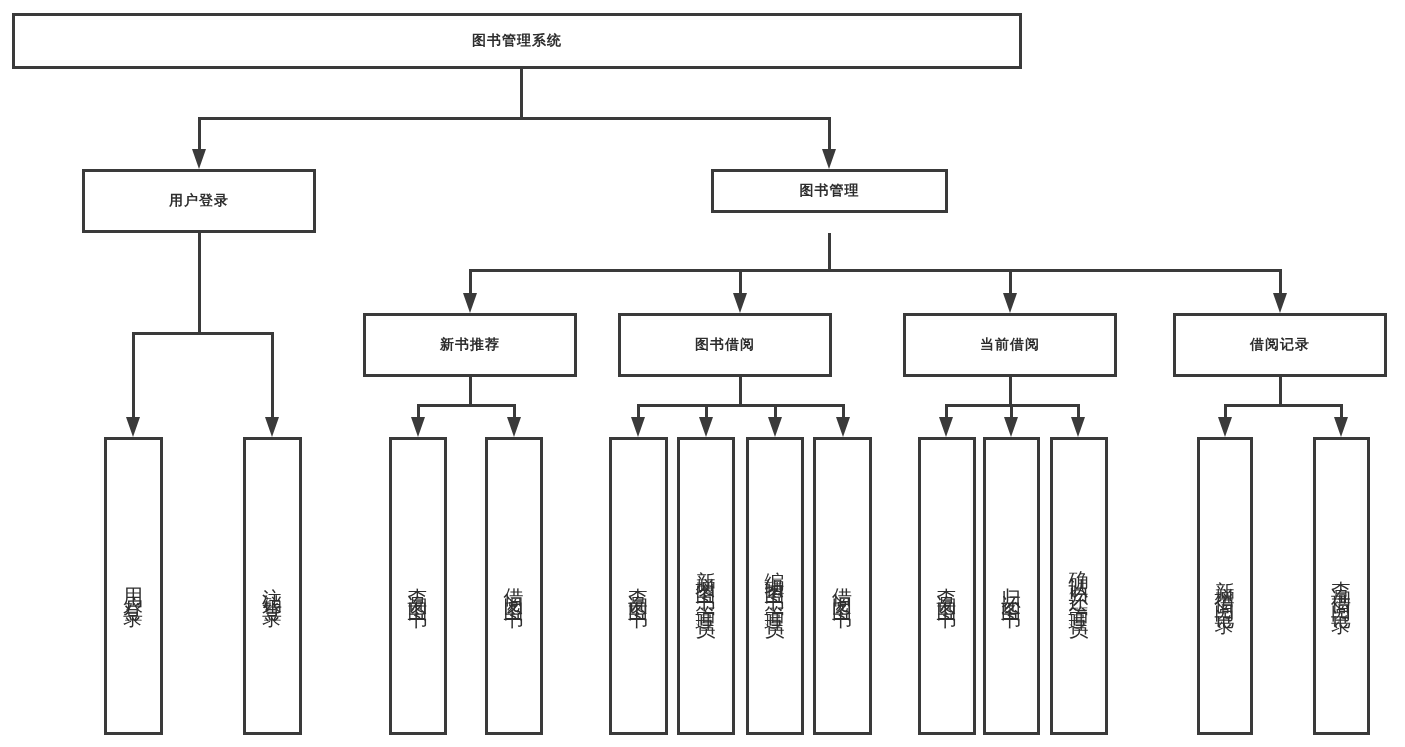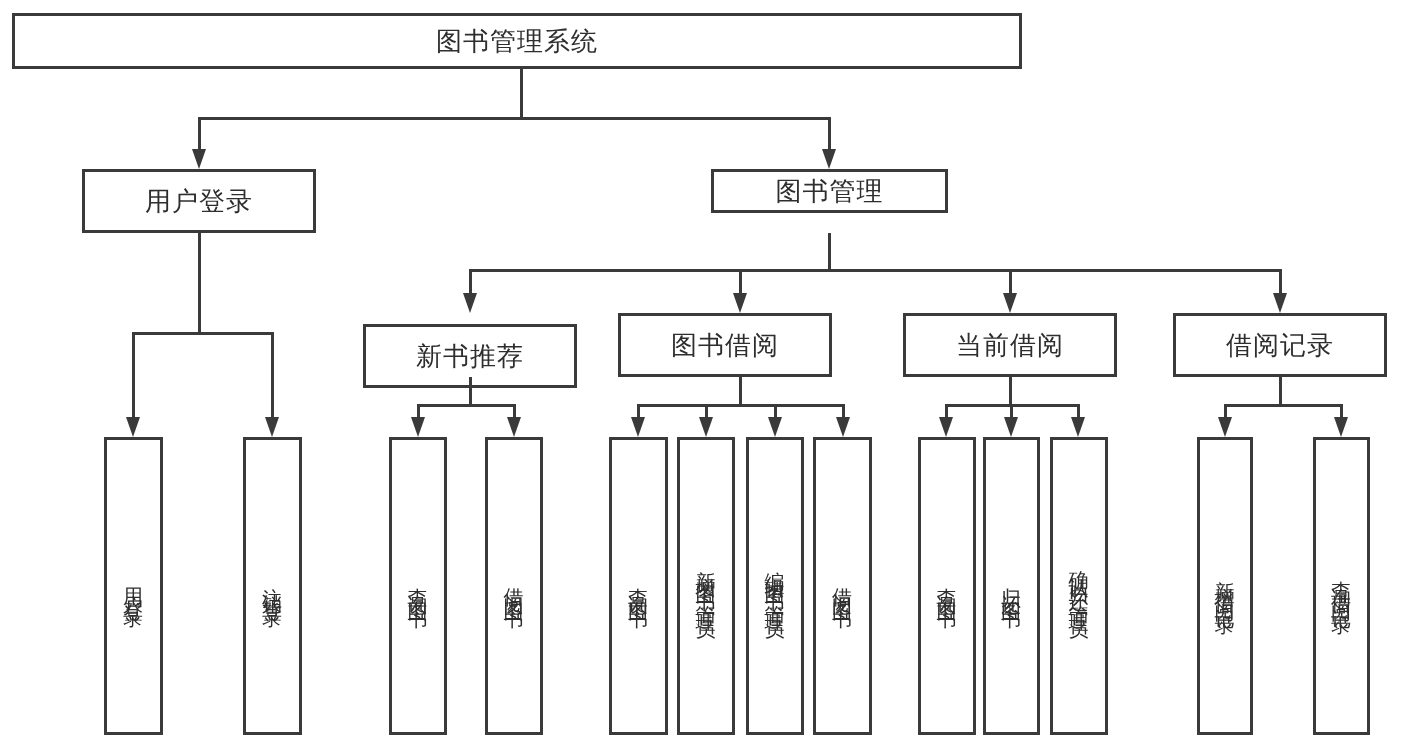--- a/index.html
+++ b/index.html
@@ -14,23 +14,23 @@
     position:absolute;
     box-sizing:border-box;
     background:#ffffff;
     border:3px solid #3a3a3a;
     display:flex;
     align-items:center;
     justify-content:center;
     color:#2e2e2e;
   }
   .box.h span{
-    font-size:26px;
+    font-size:14px;
     letter-spacing:1px;
-    font-weight:400;
+    font-weight:700;
     white-space:nowrap;
   }
   .box.v span{
     writing-mode:vertical-rl;
     text-orientation:mixed;
     font-size:20px;
     letter-spacing:7px;
     font-weight:500;
     line-height:1;
   }
@@ -62,21 +62,21 @@
     <span>图书管理系统</span>
   </div>
 
   <div class="box h" style="left:82px;top:169px;width:234px;height:64px">
     <span>用户登录</span>
   </div>
   <div class="box h" style="left:711px;top:169px;width:237px;height:44px">
     <span>图书管理</span>
   </div>
 
-  <div class="box h" style="left:363px;top:324px;width:214px;height:64px">
+  <div class="box h" style="left:363px;top:313px;width:214px;height:64px">
     <span>新书推荐</span>
   </div>
   <div class="box h" style="left:618px;top:313px;width:214px;height:64px">
     <span>图书借阅</span>
   </div>
   <div class="box h" style="left:903px;top:313px;width:214px;height:64px">
     <span>当前借阅</span>
   </div>
   <div class="box h" style="left:1173px;top:313px;width:214px;height:64px">
     <span>借阅记录</span>

